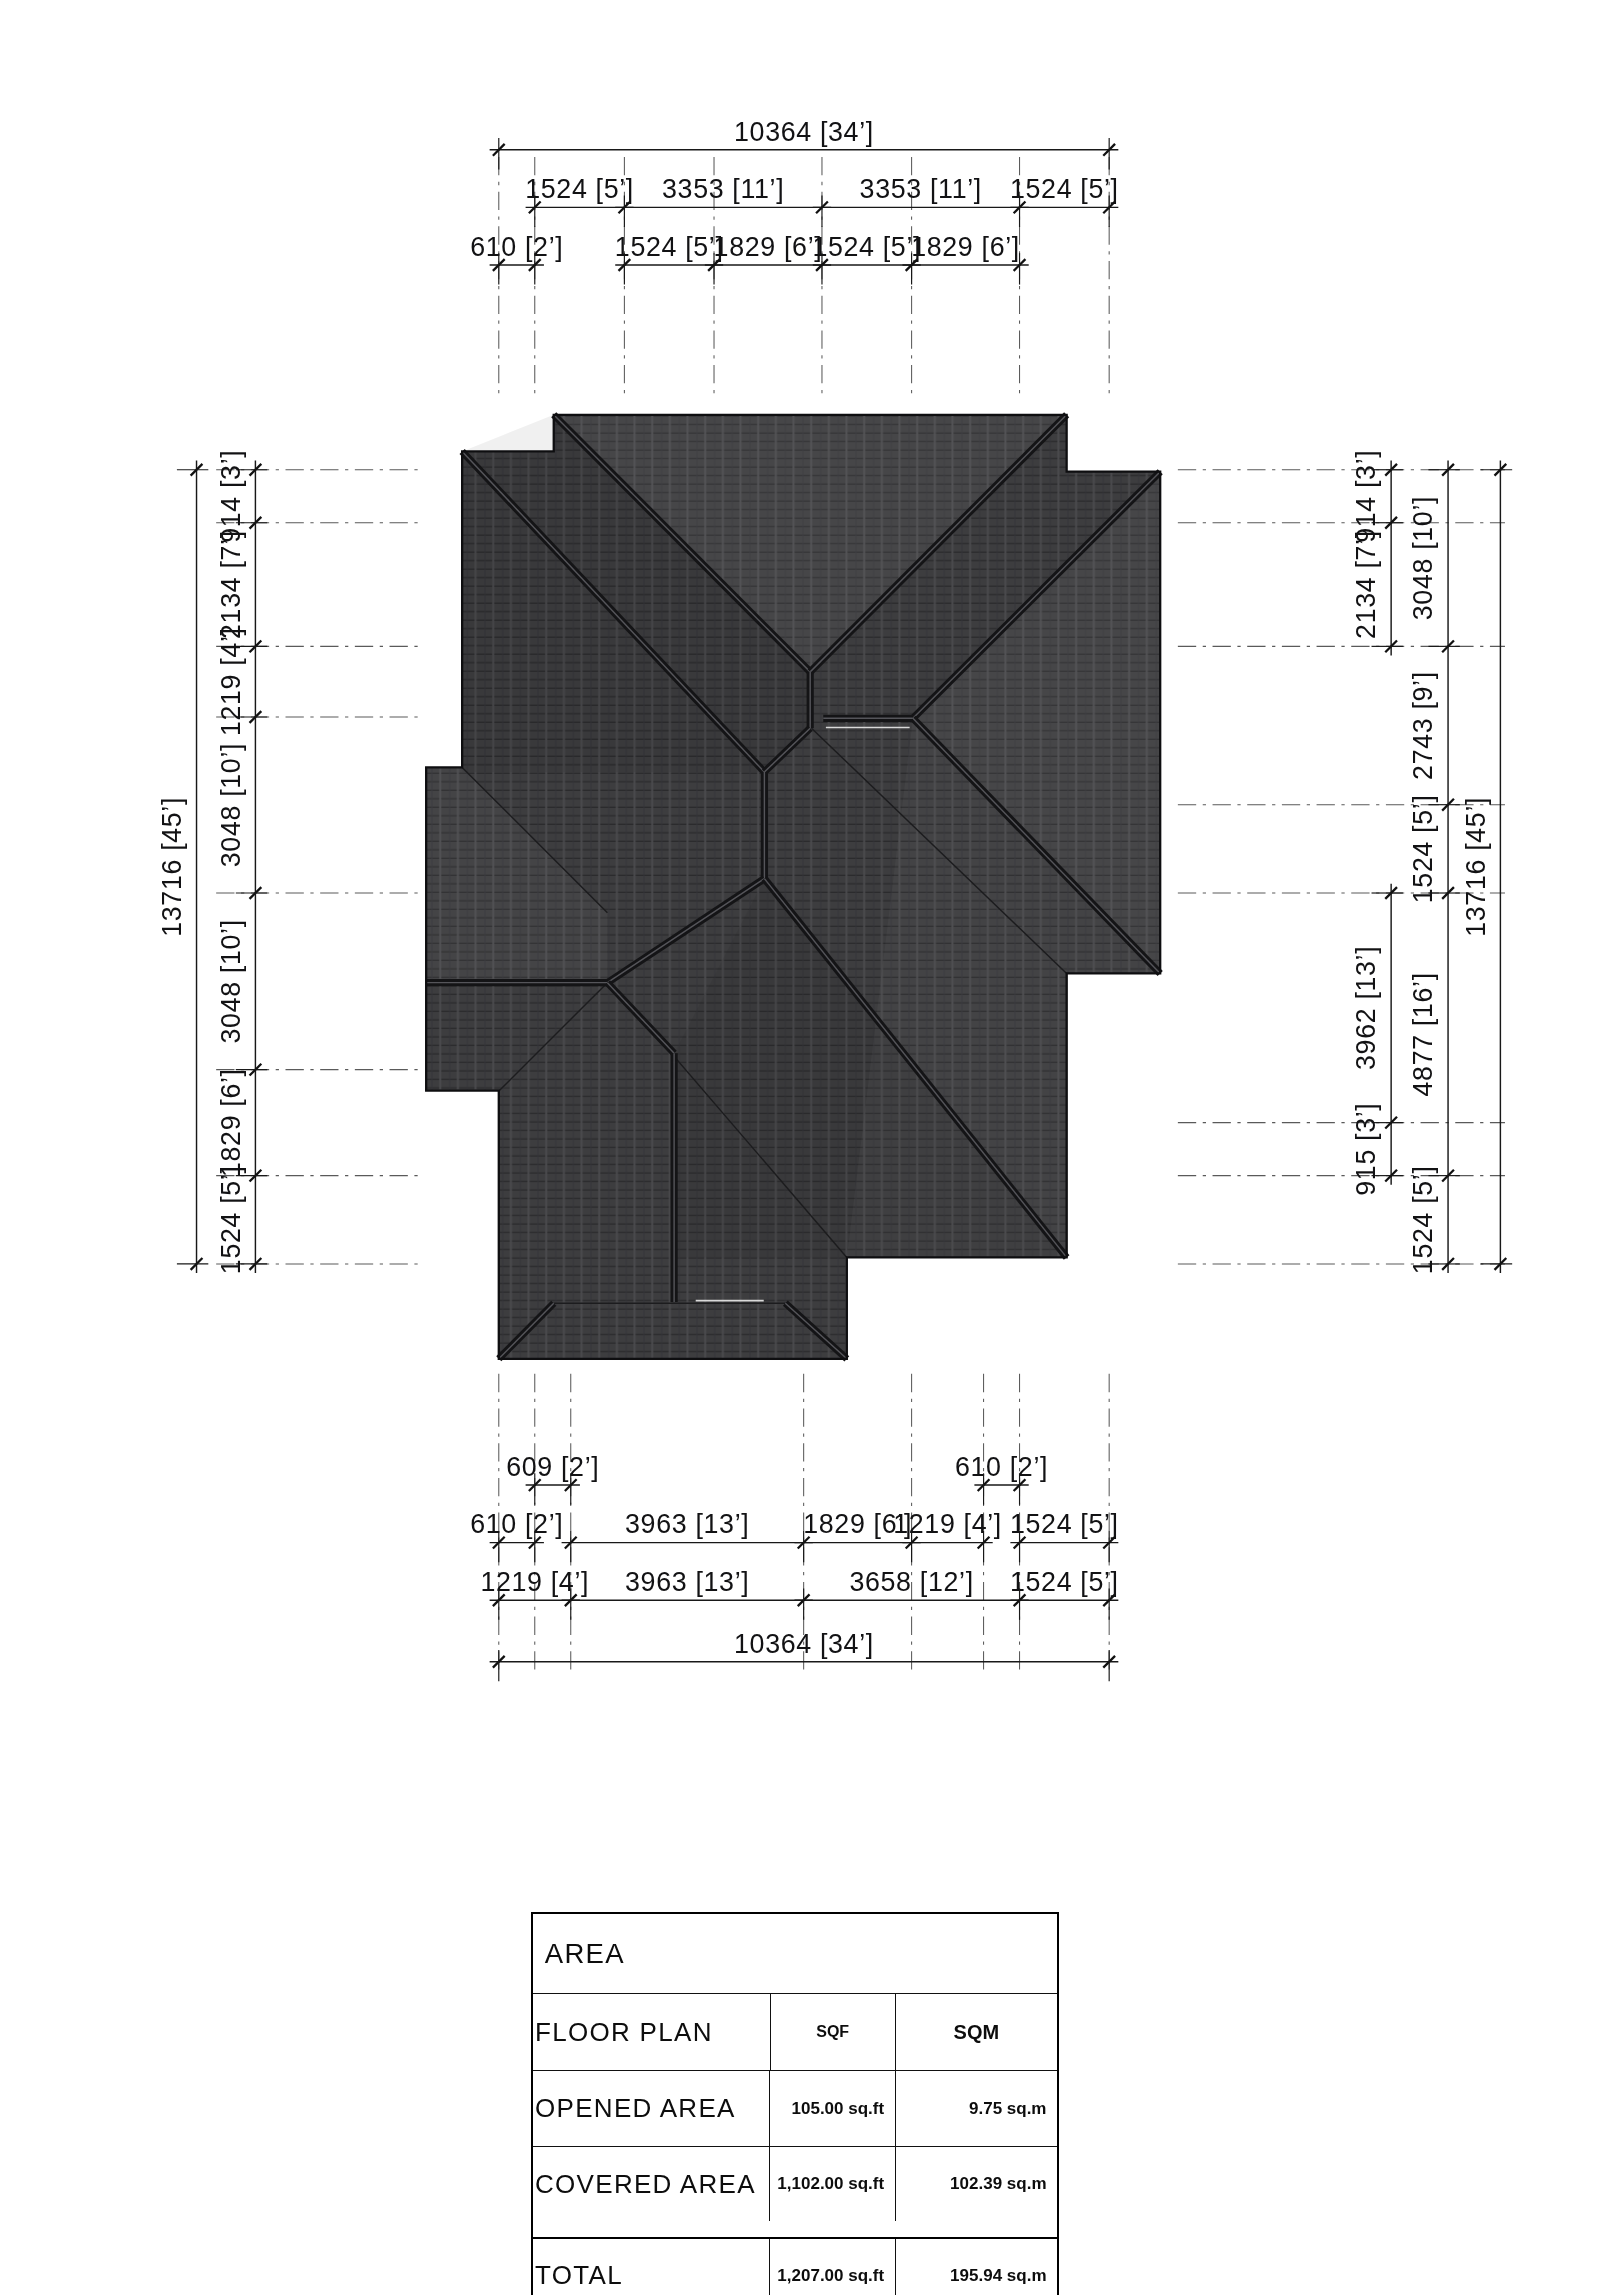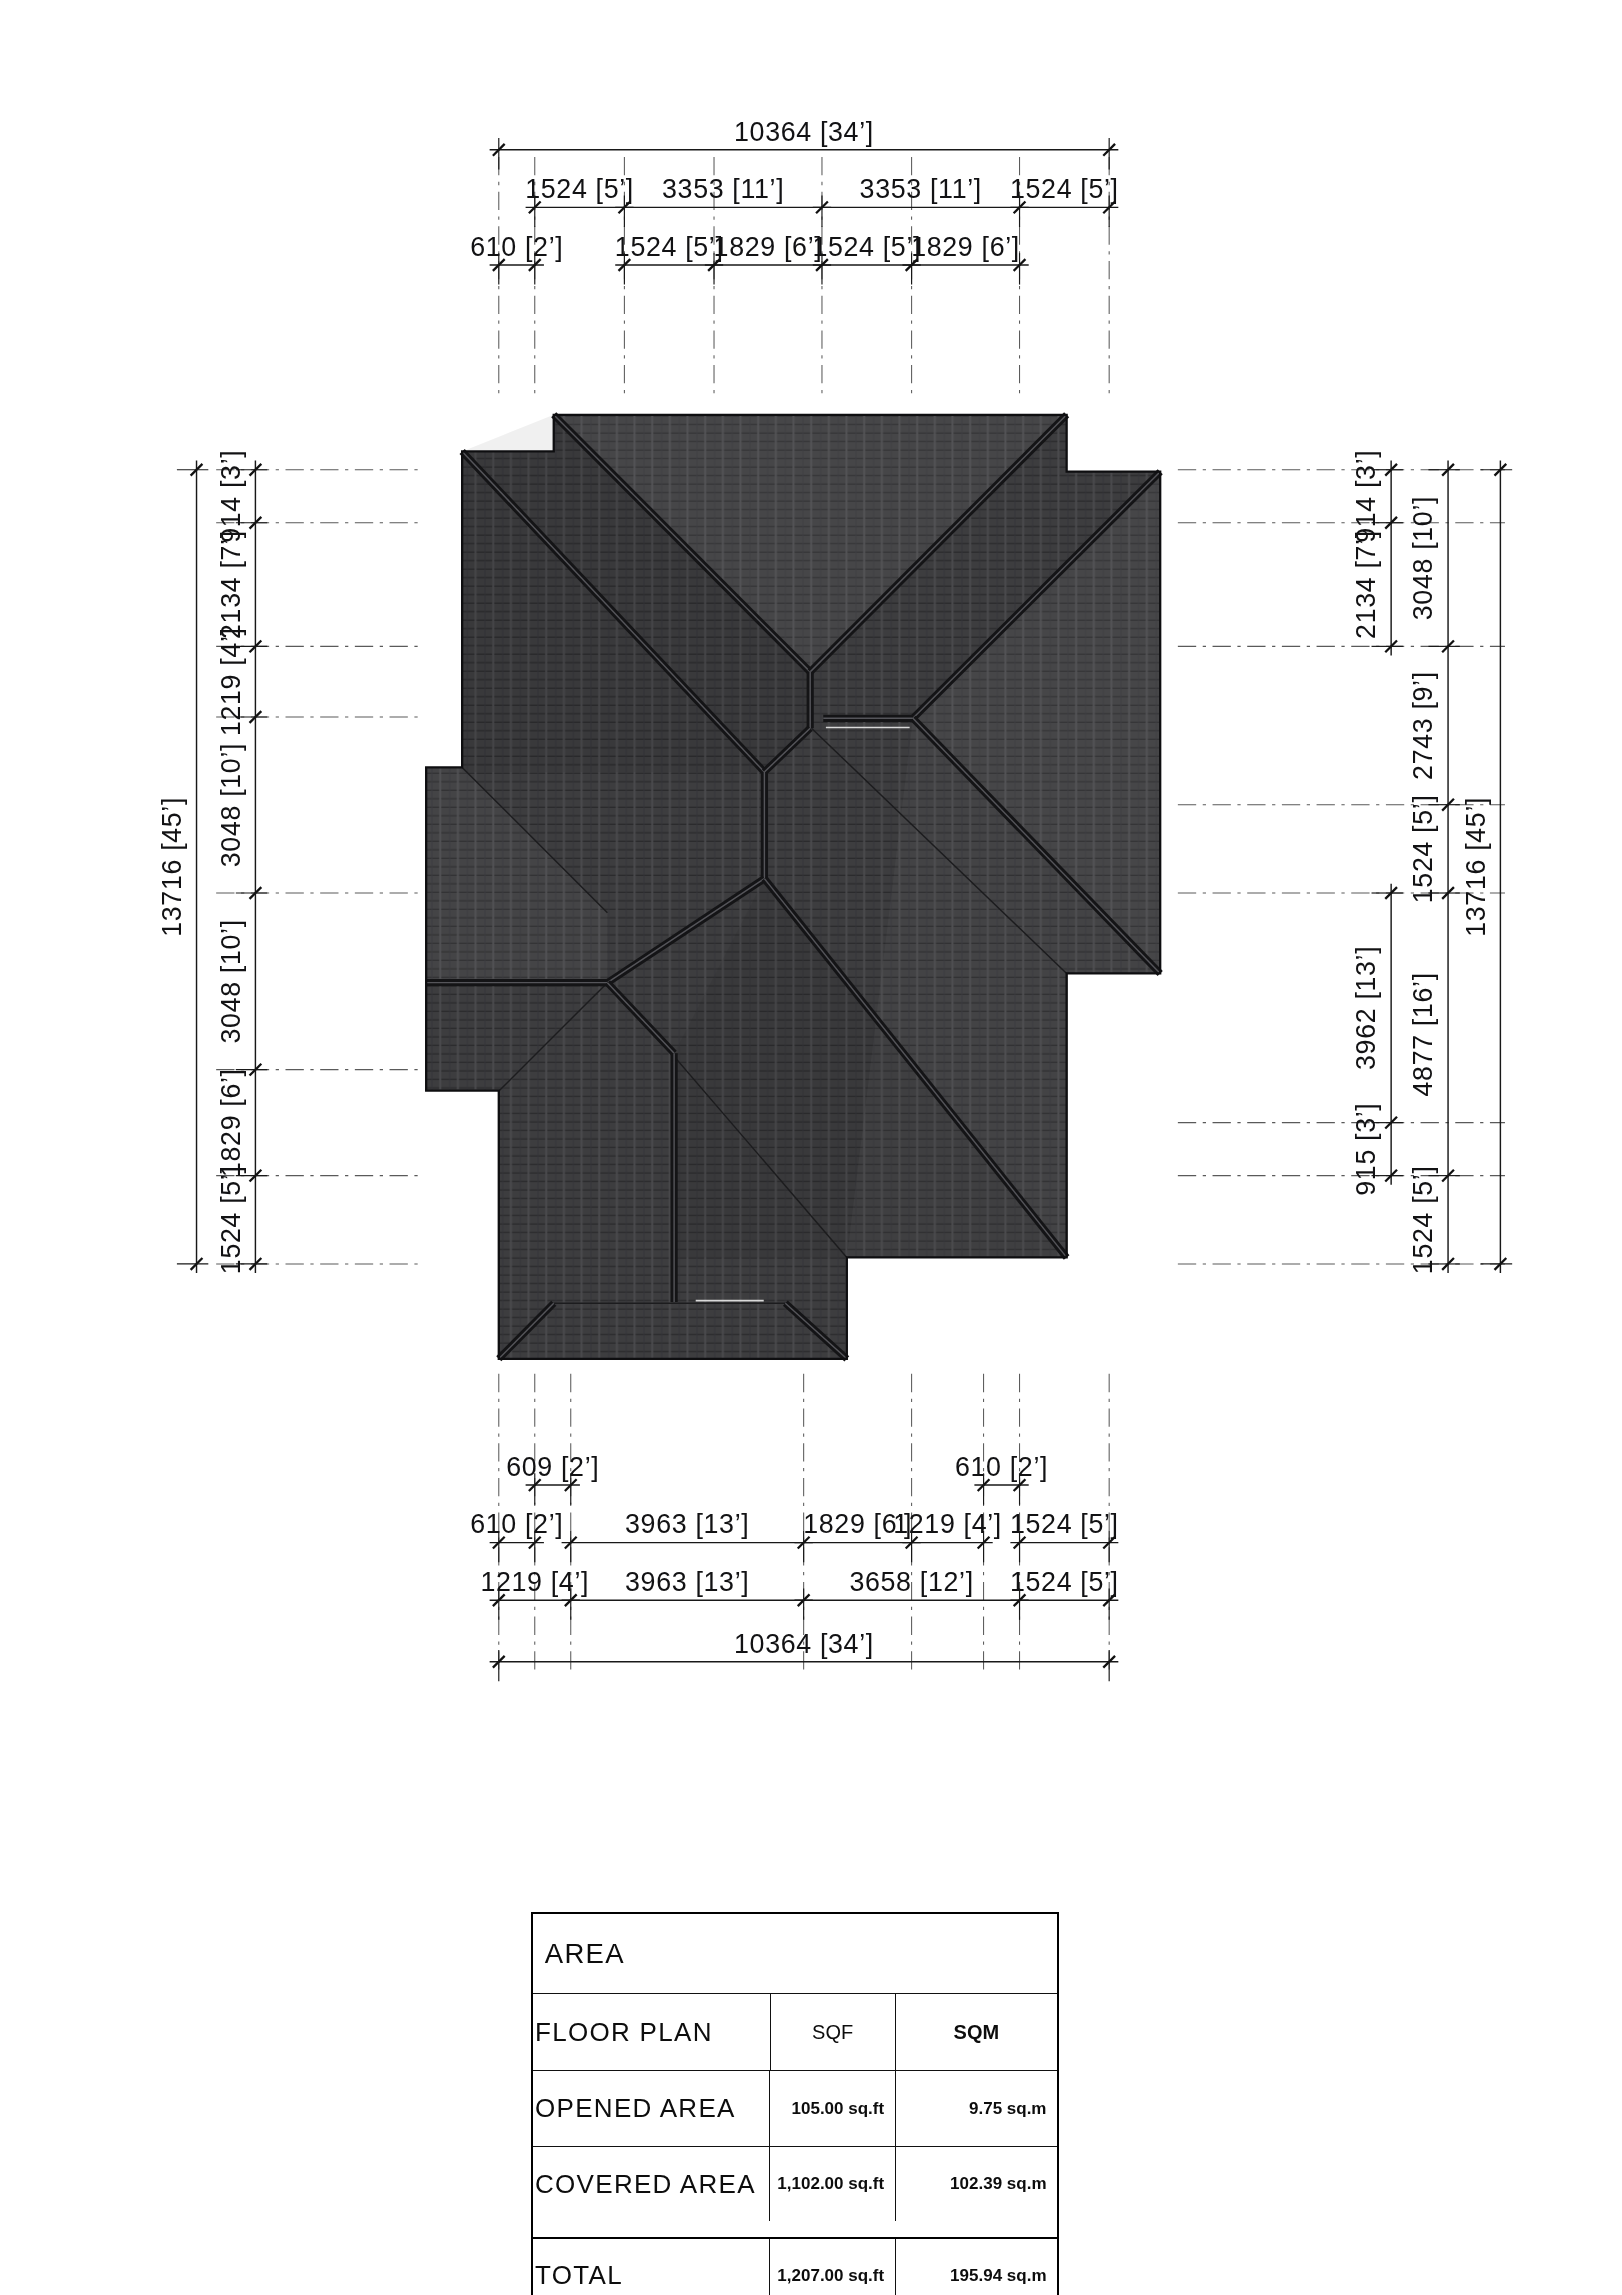--- a/index.html
+++ b/index.html
@@ -7,21 +7,21 @@
         font-family:"Liberation Sans", sans-serif;}
   svg text{font-family:"Liberation Sans", sans-serif;}
   
   #area-table{position:absolute;left:531px;top:1912px;width:528px;height:387px;
               border:2.6px solid #000;box-sizing:border-box;background:#fff;color:#0d0d0d;}
   .t-row{display:flex;box-sizing:border-box;border-top:1.3px solid #111;}
   .t-row:first-child{border-top:none;}
   .t-row.total{border-top:2.6px solid #000;margin-top:16px;}
   .t-cell{box-sizing:border-box;display:flex;align-items:center;overflow:hidden;white-space:nowrap;}
   .c-label{width:242px;padding-left:2px;font-size:26px;letter-spacing:1.3px;}
-  .c-sqf{width:128px;border-left:1.3px solid #111;justify-content:center;font-size:20px;font-weight:400;}
+  .c-sqf{width:128px;border-left:1.3px solid #111;justify-content:center;font-size:16px;font-weight:700;}
   .c-sqm{width:166px;border-left:1.3px solid #111;justify-content:center;font-size:20px;font-weight:700;}
   .c-val{justify-content:flex-end;padding-right:10.5px;font-size:17px;font-weight:600;letter-spacing:0;}
   .c-span{width:100%;padding-left:11.8px;font-size:27.5px;letter-spacing:1.3px;}
 </style>
 </head>
 <body>
 
 <div id="page">
 
   <svg id="plan-svg" width="1623" height="2295" viewBox="0 0 2480 3508" style="position:absolute;left:0;top:0;">

